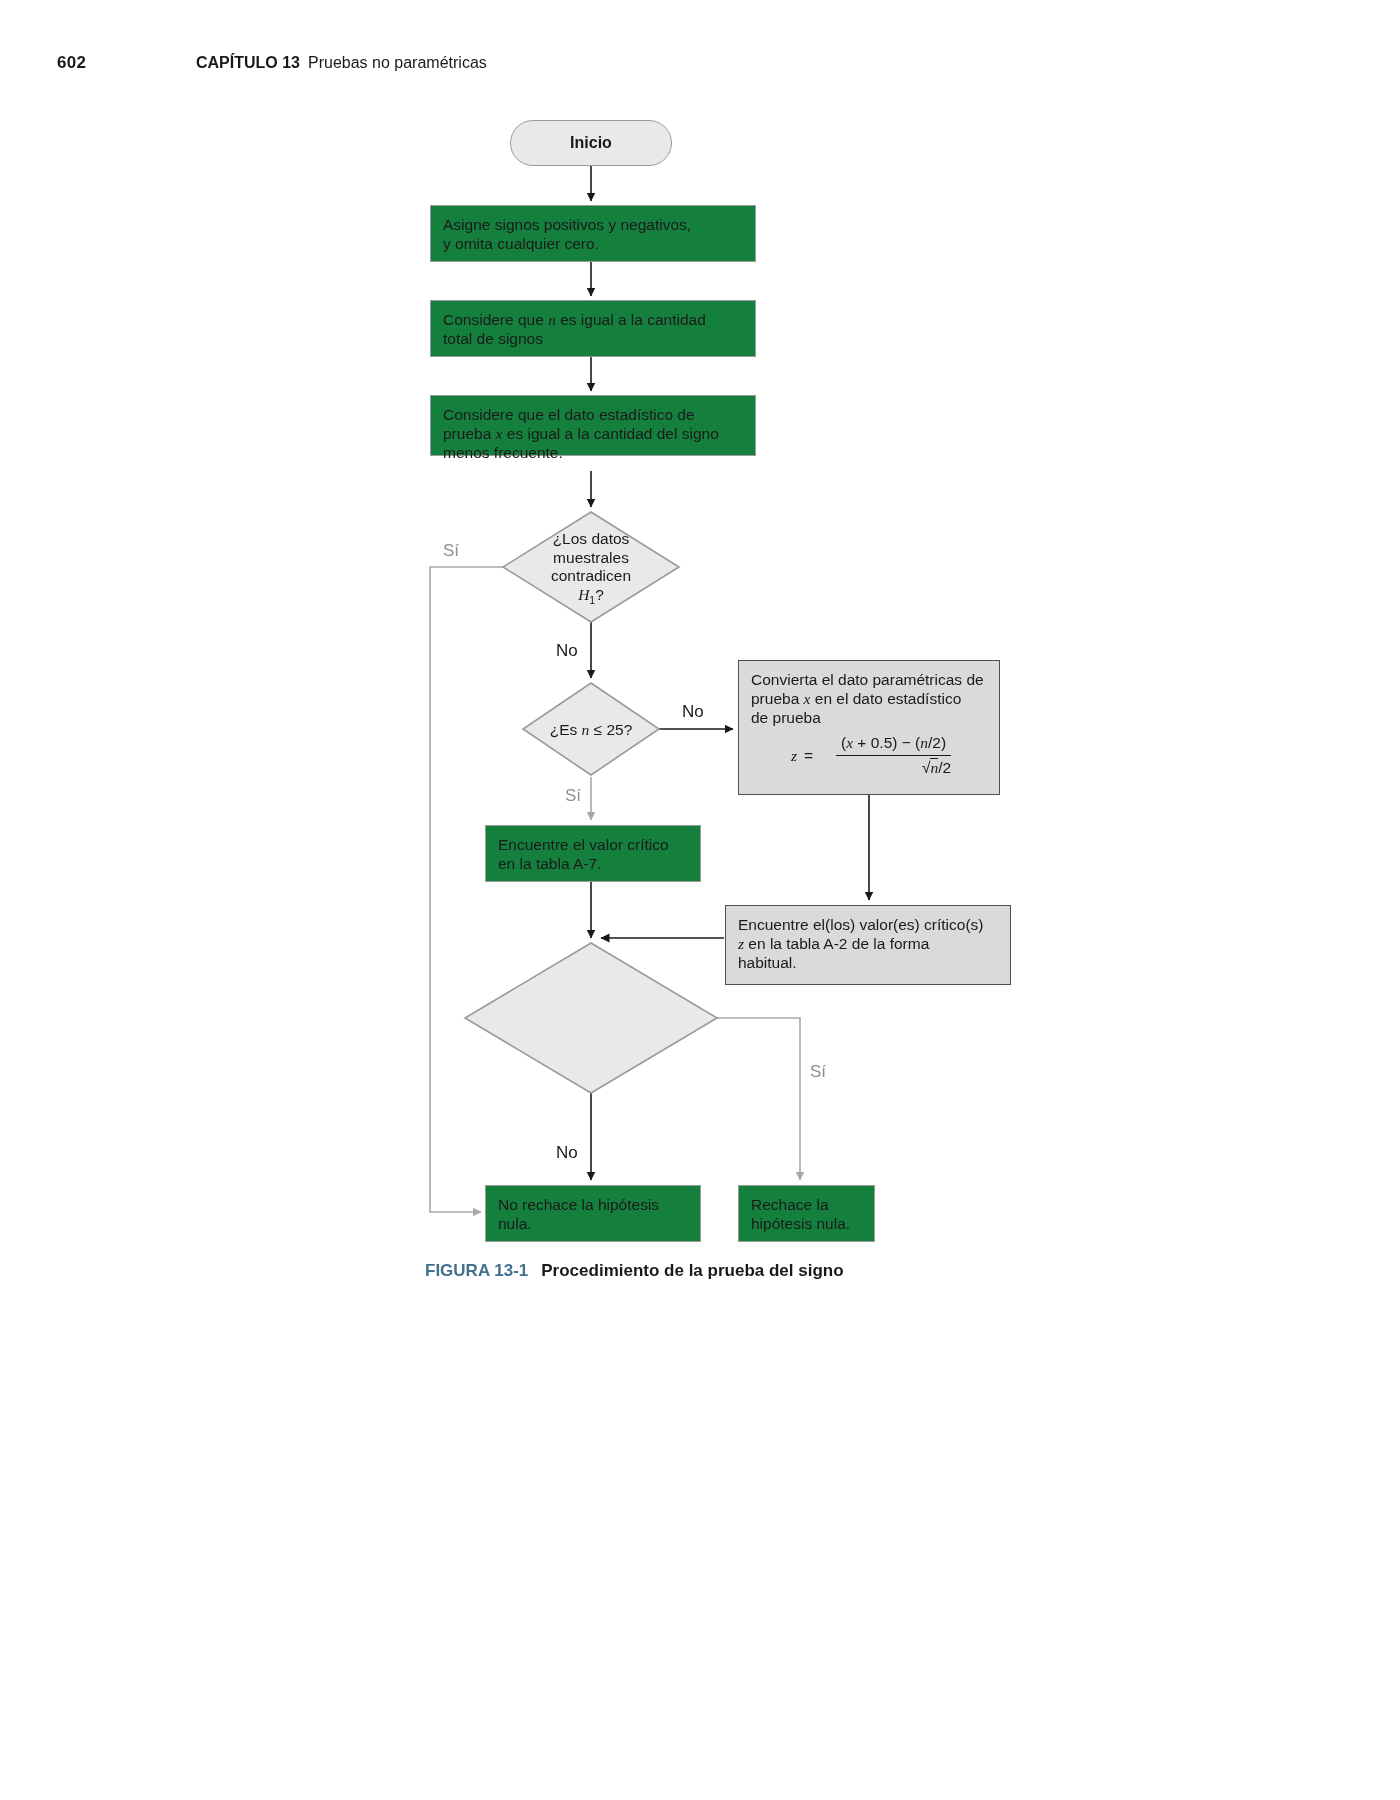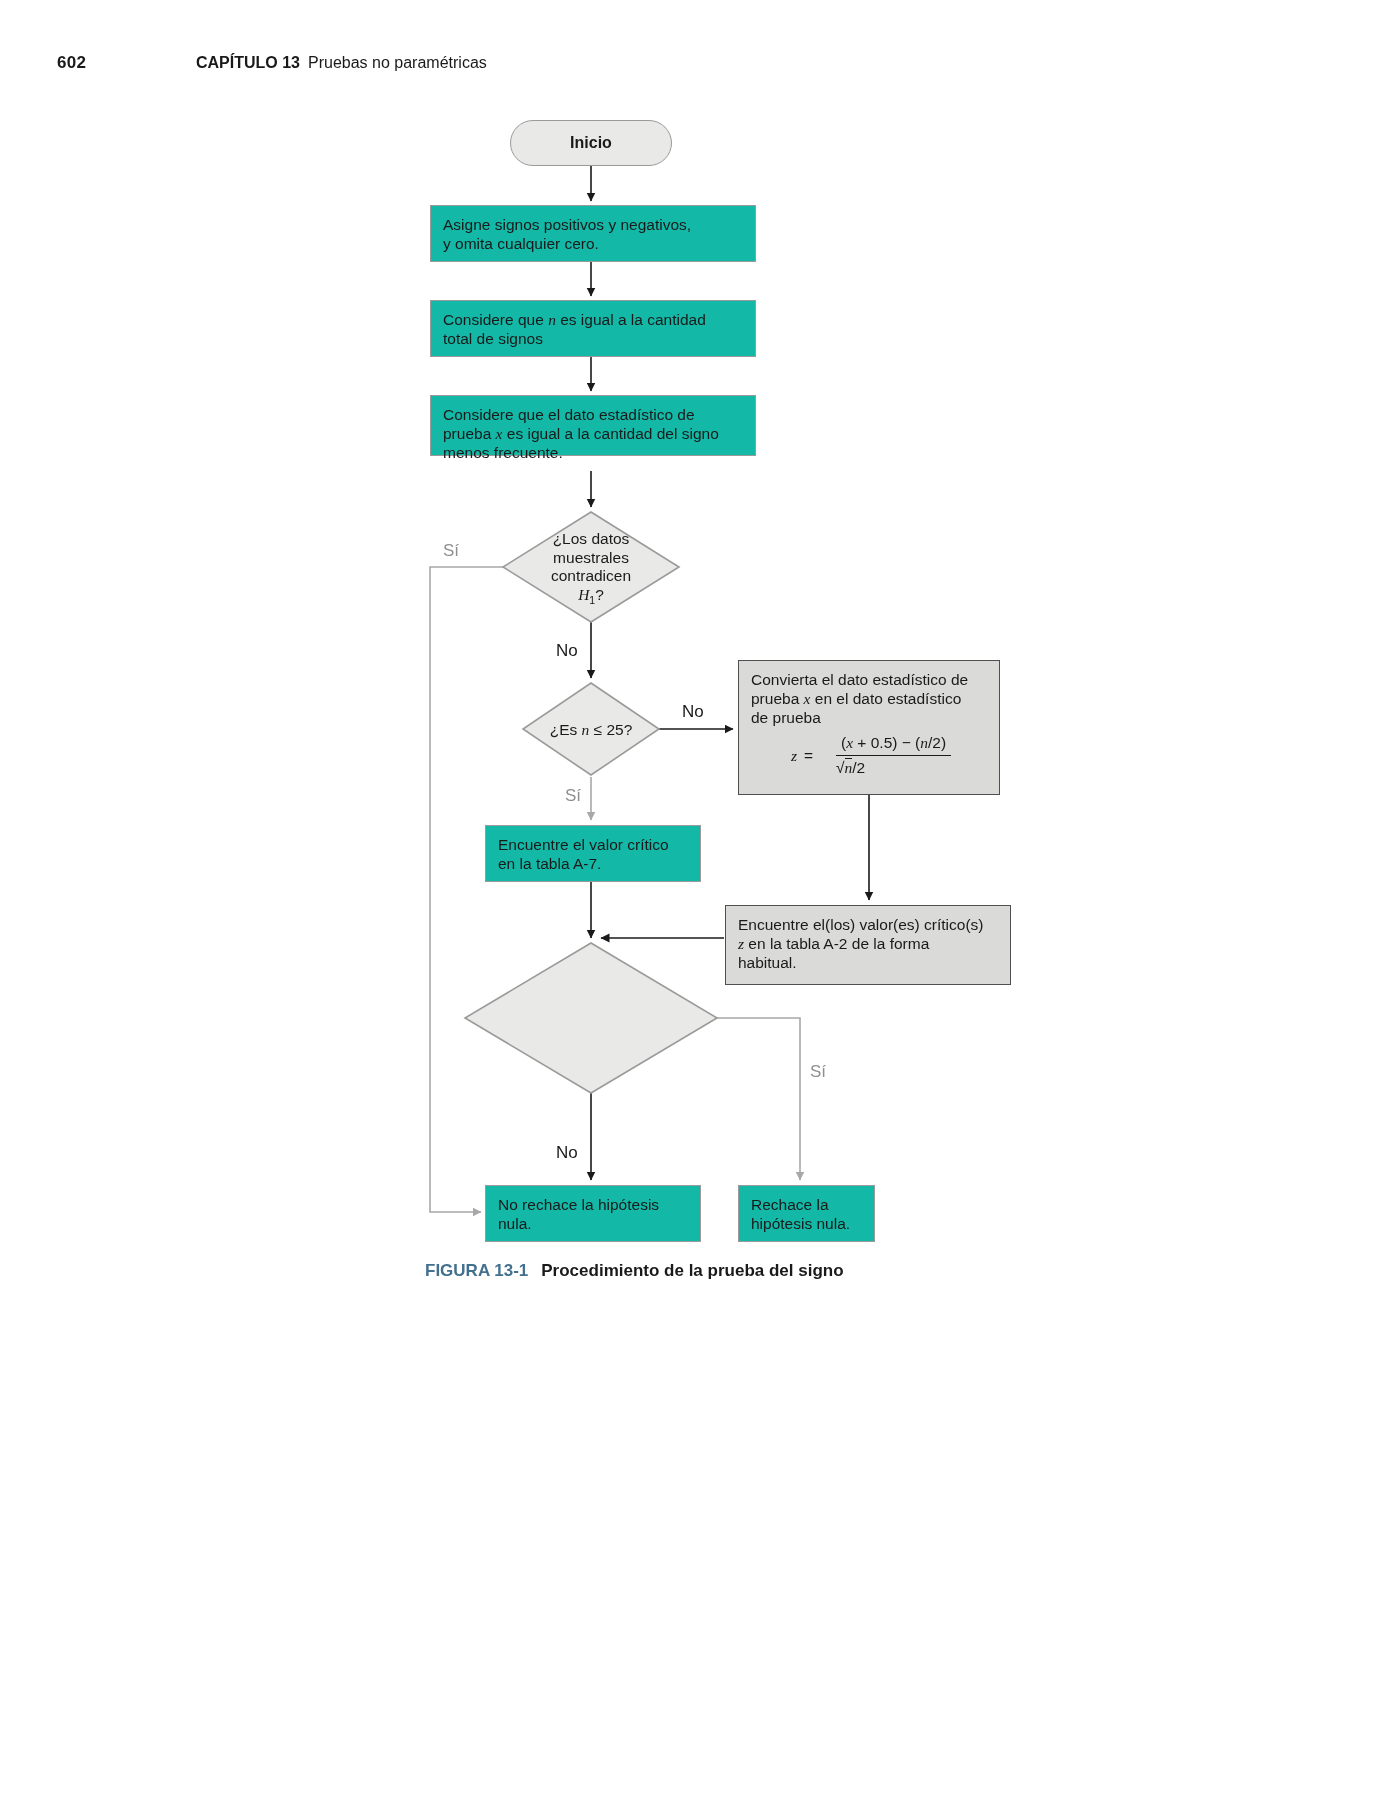--- a/index.html
+++ b/index.html
@@ -17,35 +17,35 @@
 
   
   .svg-layer { position:absolute; left:0; top:0; width:1400px; height:1800px; }
 
   
   .terminal {
     position:absolute; background:#e9e9e8; border:1.6px solid #9a9a9a; border-radius:24px;
     display:flex; align-items:center; justify-content:center; font-size:16px; font-weight:bold;
   }
   .node {
-    position:absolute; background:#14b8a6; border:1.5px solid #9a9a9a;
+    position:absolute; background:#15803d; border:1.5px solid #9a9a9a;
     font-size:15.5px; line-height:19px; padding:9px 8px 0 12px;
   }
   .node.hl { background:#dadad9; border:1.9px solid #4f4f4f; }
   .dtext {
     position:absolute; text-align:center; font-size:15.5px; line-height:18.5px;
   }
   .lbl { position:absolute; font-size:17px; }
   .lbl.gray { color:#8f8f8f; }
   .it { font-style:italic; font-family:"Liberation Serif","DejaVu Serif",serif; }
   sub { font-size:0.68em; }
 
   
   .formula { display:flex; justify-content:center; align-items:center; gap:7px; margin-top:7px; font-size:15.5px; }
-  .frac { display:inline-flex; flex-direction:column; align-items:flex-start; line-height:18px;margin-left:16px; }
+  .frac { display:inline-flex; flex-direction:column; align-items:flex-end; line-height:18px;margin-left:16px; }
   .frac .num { border-bottom:1.4px solid #1a1a1a; padding:0 5px 3px 5px; }
   .frac .den { padding-top:3px; }
   .ol { border-top:1.2px solid #1a1a1a; }
 
   
   .caption { position:absolute; left:425px; top:1261px; font-size:17px; font-weight:bold; }
   .caption .figlabel { color:#43708e; margin-right:13px; }
 </style>
 </head>
 <body>
@@ -118,21 +118,21 @@
     <div>muestrales</div>
     <div>contradicen</div>
     <div><span class="it">H</span><sub>1</sub><span>?</span></div>
   </div>
 
   <div class="dtext" style="left:523px; top:721px; width:136px;">
     <span>¿Es </span><span class="it">n</span><span> ≤ 25?</span>
   </div>
 
   <div class="node hl" style="left:738px; top:660px; width:262px; height:135px;">
-    <div>Convierta el dato estadístico de</div>
+    <div>Convierta el dato paramétricas de</div>
     <div><span>prueba </span><span class="it">x</span><span> en el dato estadístico</span></div>
     <div>de prueba</div>
     <div class="formula">
       <span class="it">z</span>
       <span>=</span>
       <span class="frac">
         <span class="num"><span>(</span><span class="it">x</span><span> + 0.5) − (</span><span class="it">n</span><span>/2)</span></span>
         <span class="den"><span>√</span><span class="it ol">n</span><span>/2</span></span>
       </span>
     </div>

